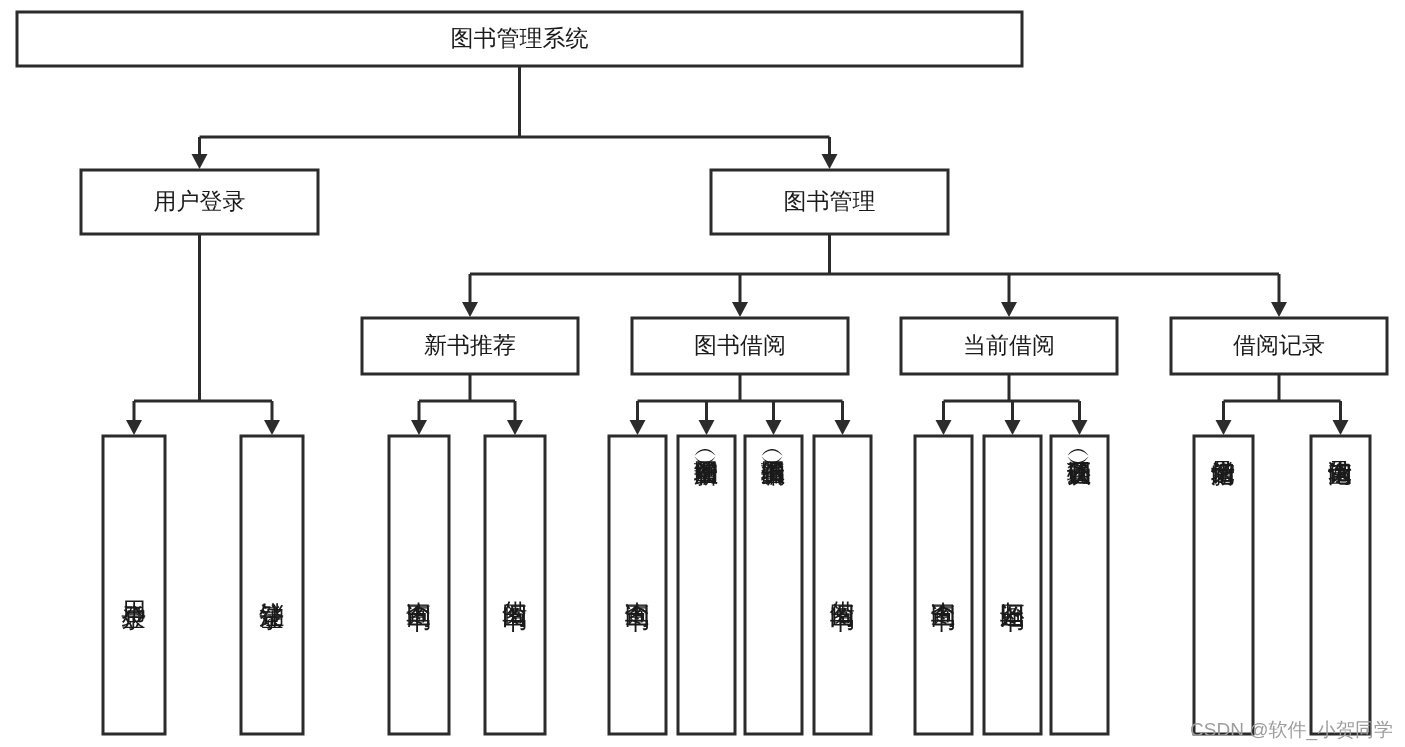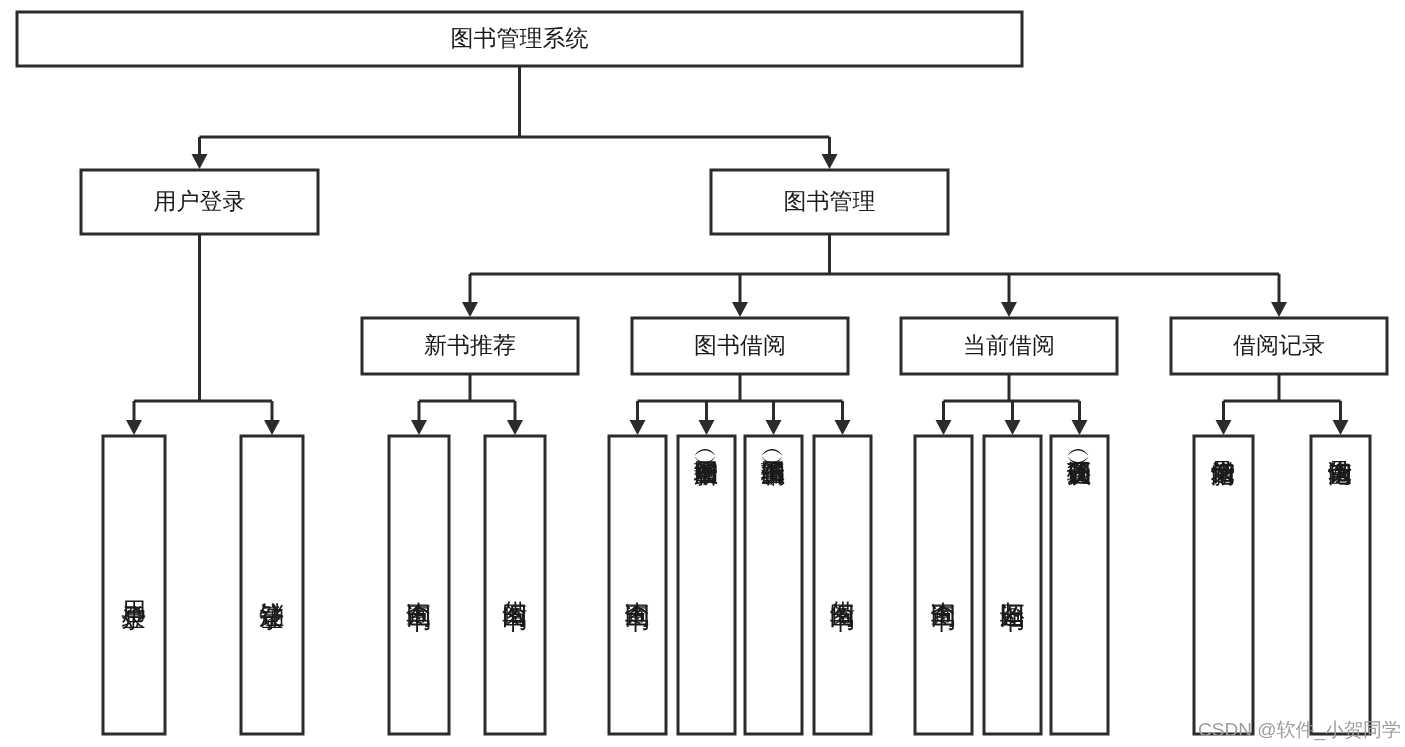--- a/index.html
+++ b/index.html
@@ -40,21 +40,21 @@
     text-orientation:upright;
     font-family:"Liberation Sans","DejaVu Sans",sans-serif;
     font-size:25px;
     line-height:1.05;
     color:#1a1a1a;
     letter-spacing:2px;
     white-space:nowrap;
   }
   #watermark{
     position:absolute;
-    right:4px;
+    right:12px;
     bottom:4px;
     font-family:"Liberation Sans","DejaVu Sans",sans-serif;
     font-size:19px;
     color:#9d9d9d;
     white-space:nowrap;
     margin-top:17px;
   }
 </style>
 </head>
 <body>

